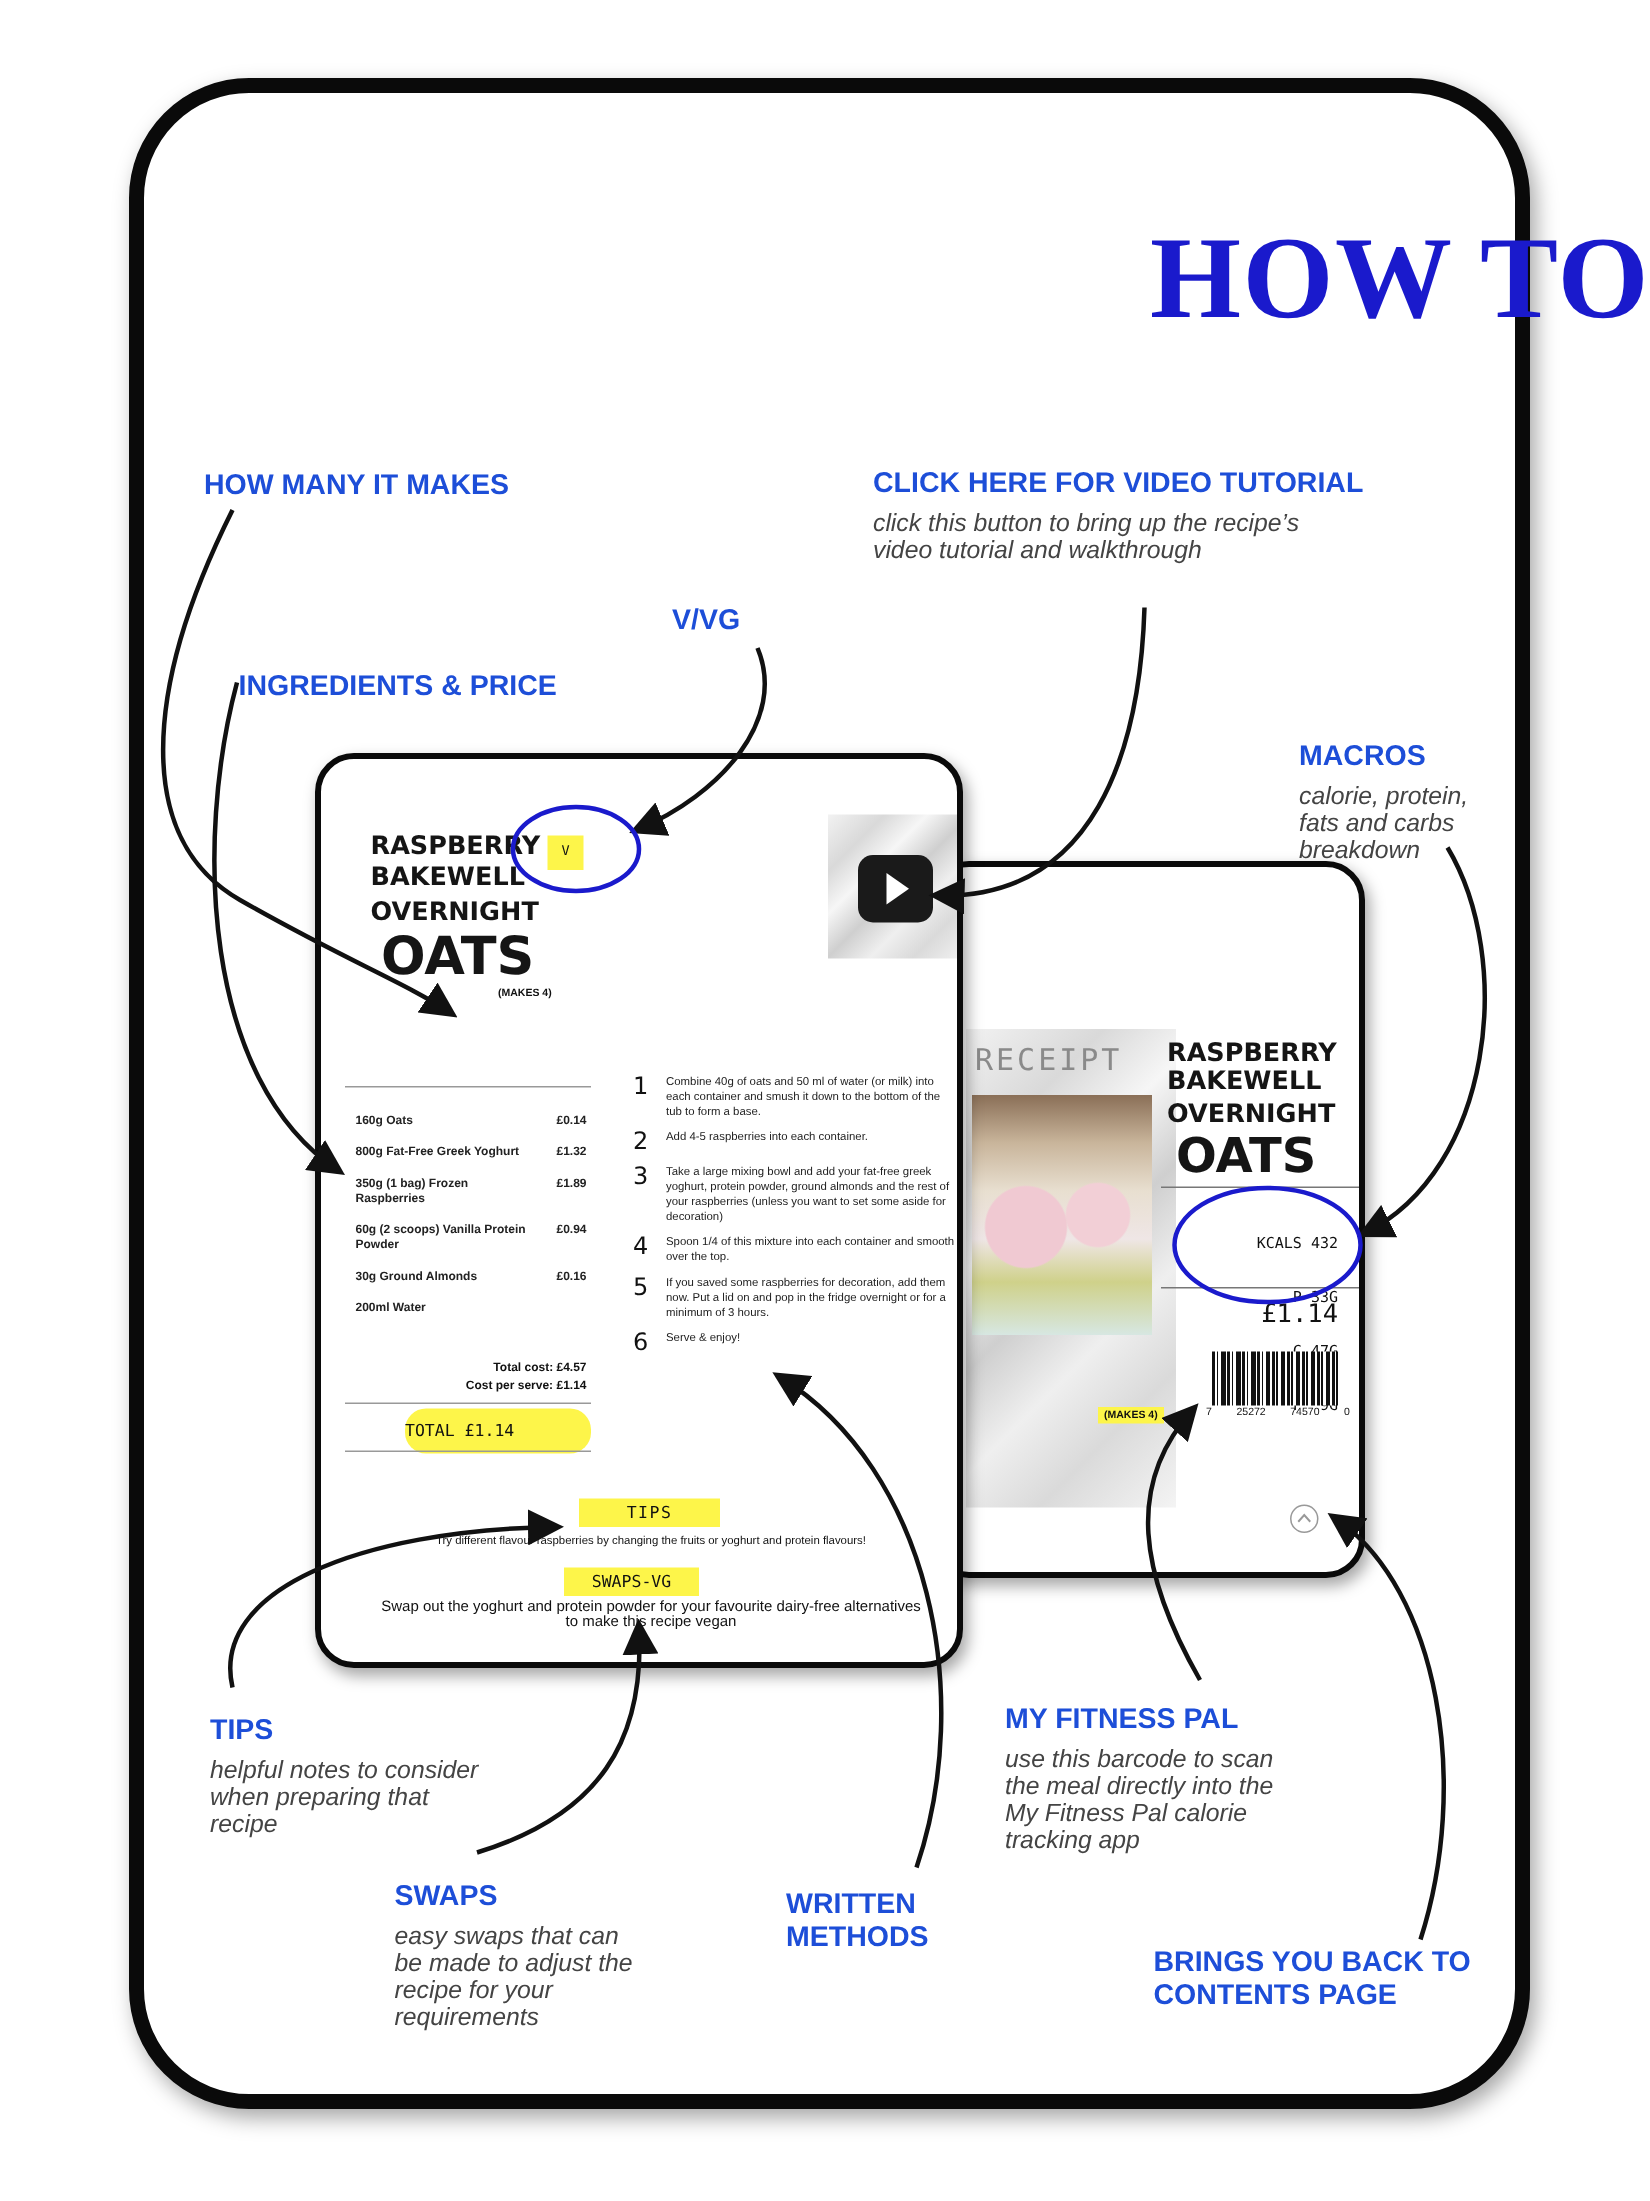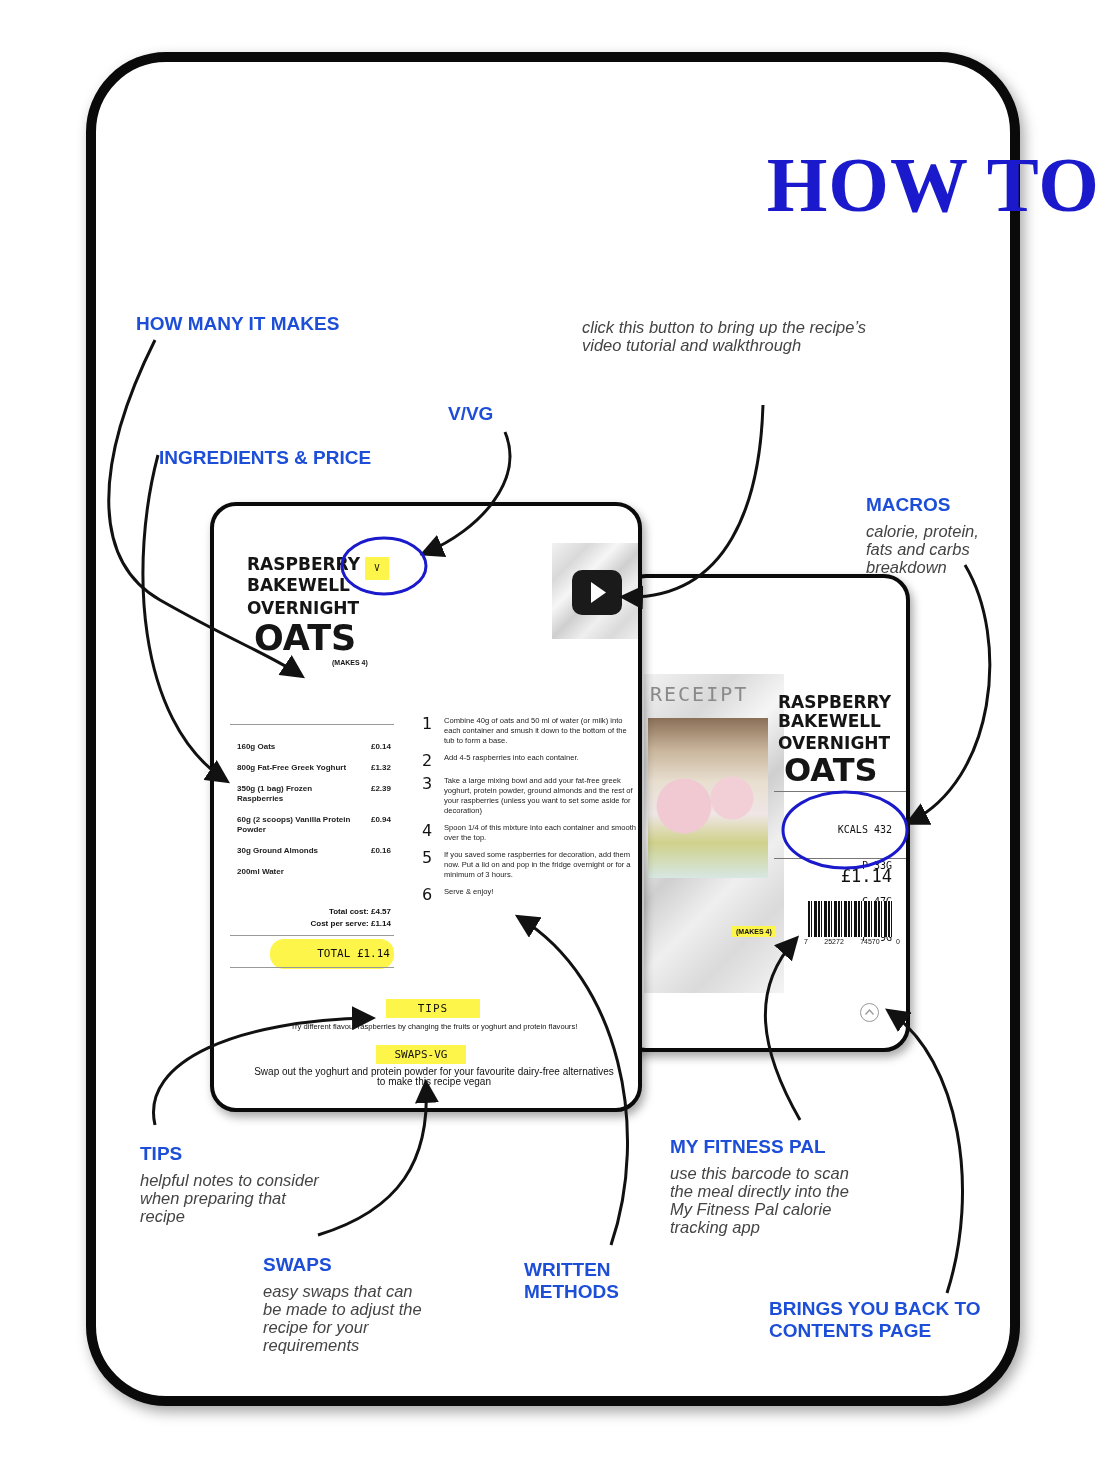--- a/index.html
+++ b/index.html
@@ -63,20 +63,21 @@
 <div class="callout" style="left:136px;top:313px;">
   <div class="h">HOW MANY IT MAKES</div>
 </div>
 <div class="callout" style="left:159px;top:447px;">
   <div class="h">INGREDIENTS &amp; PRICE</div>
 </div>
 <div class="callout" style="left:448px;top:403px;">
   <div class="h">V/VG</div>
 </div>
 <div class="callout" style="left:582px;top:312px;width:370px;">
+  <div class="h">CLICK HERE FOR VIDEO TUTORIAL</div>
   <div class="d" style="width:320px;">click this button to bring up the recipe’s video tutorial and walkthrough</div>
 </div>
 <div class="callout" style="left:866px;top:472px;width:135px;margin-top:22px;">
   <div class="h">MACROS</div>
   <div class="d">calorie, protein, fats and carbs breakdown</div>
 </div>
 <div class="callout" style="left:140px;top:1143px;width:180px;">
   <div class="h">TIPS</div>
   <div class="d">helpful notes to consider when preparing that recipe</div>
 </div>
@@ -89,21 +90,21 @@
 </div>
 <div class="callout" style="left:670px;top:1136px;width:180px;">
   <div class="h">MY FITNESS PAL</div>
   <div class="d">use this barcode to scan the meal directly into the My Fitness Pal calorie tracking app</div>
 </div>
 <div class="callout" style="left:769px;top:1298px;width:220px;">
   <div class="h">BRINGS YOU BACK TO CONTENTS PAGE</div>
 </div>
 
 <div class="card card-back">
-  <div class="crumple" style="position:absolute;left:20px;top:96px;width:140px;height:319px;">
+  <div class="crumple" style="position:absolute;left:20px;top:108px;width:140px;height:319px;">
     <div class="mono" style="position:absolute;left:6px;top:8px;font-size:20px;color:#8a8a8a;letter-spacing:2px;">RECEIPT</div>
     <div class="photo" style="position:absolute;left:4px;top:44px;width:120px;height:160px;"></div>
     <div class="hl" style="position:absolute;left:88px;top:252px;padding:2px 4px;font-size:7px;font-weight:700;">(MAKES 4)</div>
   </div>
   <div class="dish-title" style="left:154px;top:116px;font-size:17px;">RASPBERRY</div>
   <div class="dish-title" style="left:154px;top:135px;font-size:17px;">BAKEWELL</div>
   <div class="dish-title" style="left:154px;top:157px;font-size:17px;">OVERNIGHT</div>
   <div class="dish-title" style="left:160px;top:176px;font-size:32px;">OATS</div>
   <div style="position:absolute;left:150px;top:213px;width:132px;border-top:1px solid #777;"></div>
   <div class="mono" style="position:absolute;left:150px;top:222px;width:118px;text-align:right;font-size:10px;line-height:12px;white-space:pre;">
@@ -150,41 +151,41 @@
     <div class="ing-row">
         <span class="n">160g Oats</span>
         <span>£0.14</span>
       </div>
     <div class="ing-row">
         <span class="n">800g Fat-Free Greek Yoghurt</span>
         <span>£1.32</span>
       </div>
     <div class="ing-row">
         <span class="n" style="width:90px;">350g (1 bag) Frozen Raspberries</span>
-        <span>£2.39</span>
+        <span>£1.89</span>
       </div>
     <div class="ing-row">
         <span class="n" style="width:125px;">60g (2 scoops) Vanilla Protein Powder</span>
         <span>£0.94</span>
       </div>
     <div class="ing-row">
         <span class="n">30g Ground Almonds</span>
         <span>£0.16</span>
       </div>
     <div class="ing-row">
         <span class="n">200ml Water</span>
         <span></span>
       </div>
   </div>
   <div style="position:absolute;left:23px;top:400px;width:154px;text-align:right;font-size:8px;font-weight:600;line-height:12px;">
     <div>Total cost: £4.57</div>
     <div>Cost per serve: £1.14</div>
   </div>
   <div style="position:absolute;left:16px;top:429px;width:164px;border-top:1px solid #999;"></div>
-  <div class="hl mono" style="position:absolute;left:56px;top:433px;width:124px;height:30px;text-align:right;padding-right:4px;font-size:11px;line-height:30px;border-radius:14px;">TOTAL £1.14</div>
+  <div class="hl mono" style="position:absolute;left:56px;top:433px;width:124px;height:30px;text-align:left;padding-right:4px;font-size:11px;line-height:30px;border-radius:14px;">TOTAL £1.14</div>
   <div style="position:absolute;left:16px;top:461px;width:164px;border-top:1px solid #999;"></div>
 
   <div style="position:absolute;left:208px;top:210px;width:220px;">
     <div class="step">
         <span class="num">1</span>
         <span class="txt">Combine 40g of oats and 50 ml of water (or milk) into each container and smush it down to the bottom of the tub to form a base.</span>
       </div>
     <div class="step">
         <span class="num">2</span>
         <span class="txt">Add 4-5 raspberries into each container.</span>

